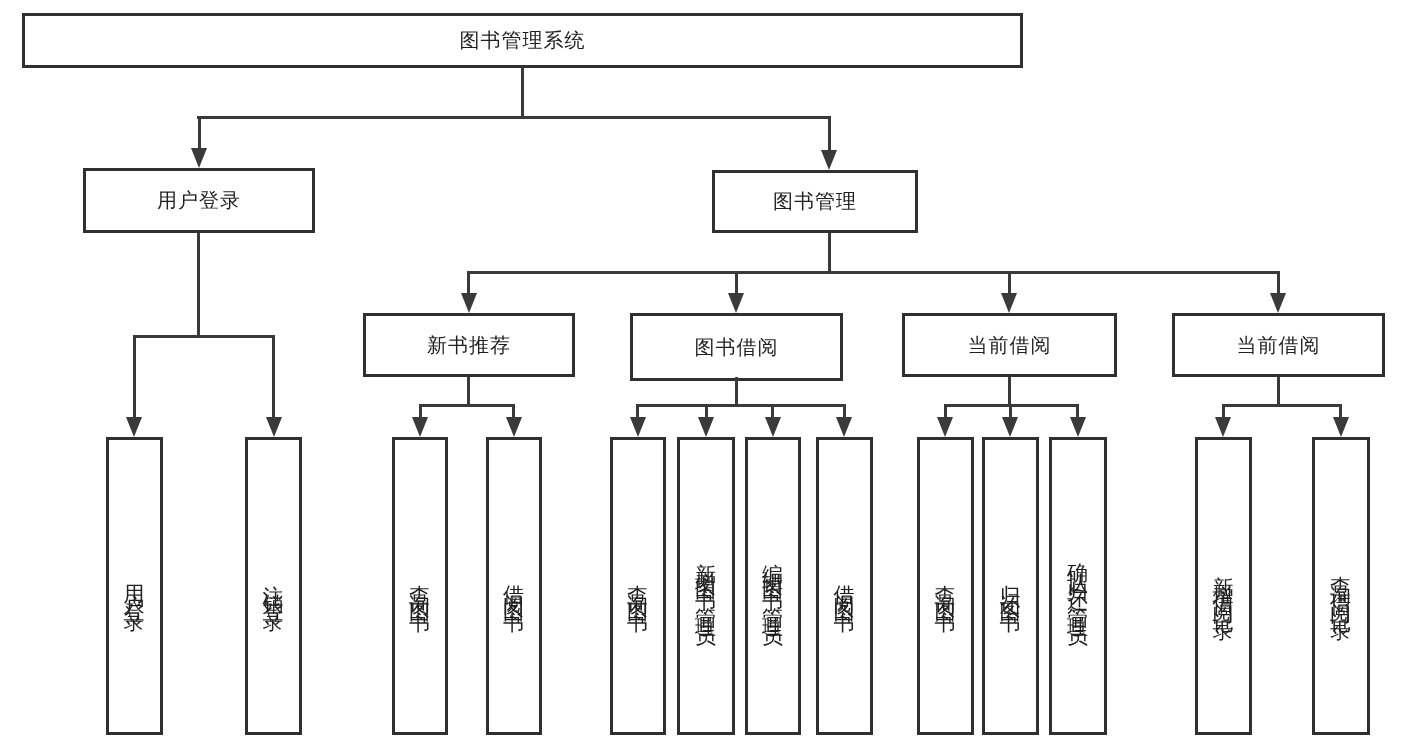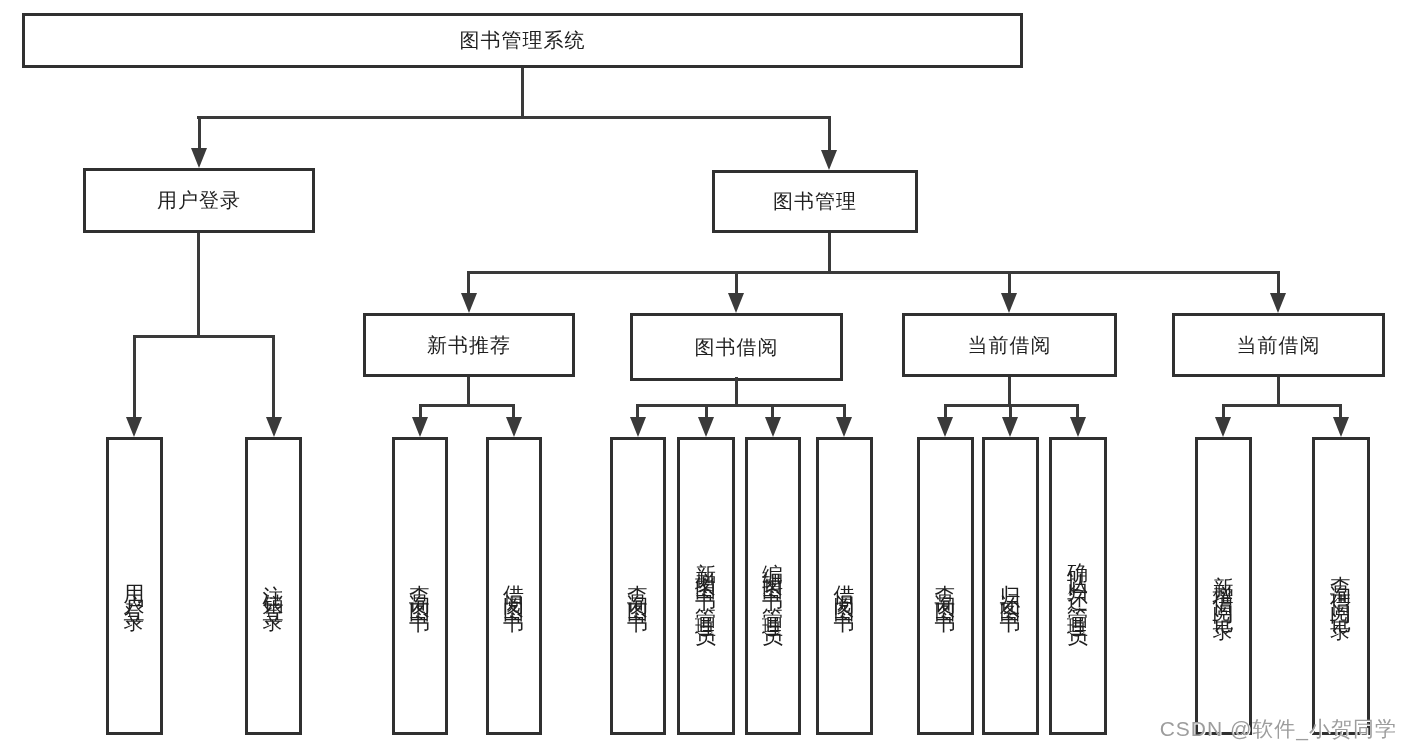--- a/index.html
+++ b/index.html
@@ -142,15 +142,14 @@
   <div class="node leaf" style="left:1049px;top:437px;width:58px;height:298px">
     <span class="vtext">确认归还（管理员）</span>
     </div>
   <div class="node leaf" style="left:1195px;top:437px;width:57px;height:298px">
     <span class="vtext">新增借阅记录</span>
     </div>
   <div class="node leaf" style="left:1312px;top:437px;width:58px;height:298px">
     <span class="vtext">查询借阅记录</span>
     </div>
 
-  <div class="watermark">CSDN @软件_小贺同学</div>
 
 </div>
 
 </body></html>

